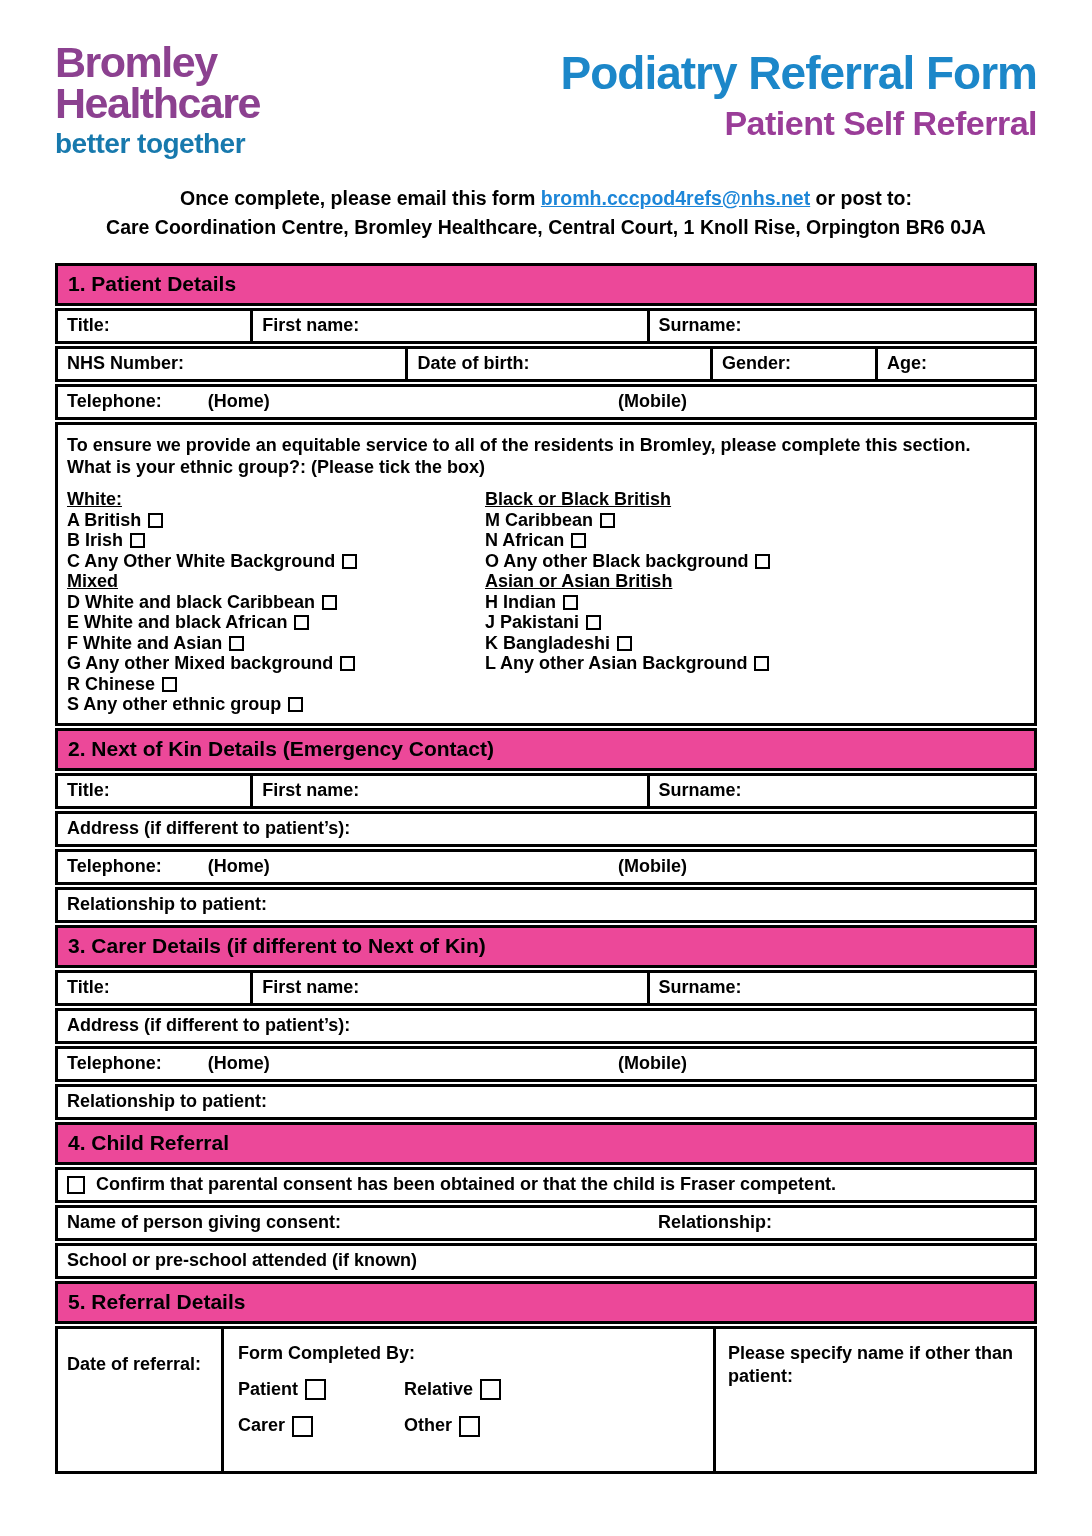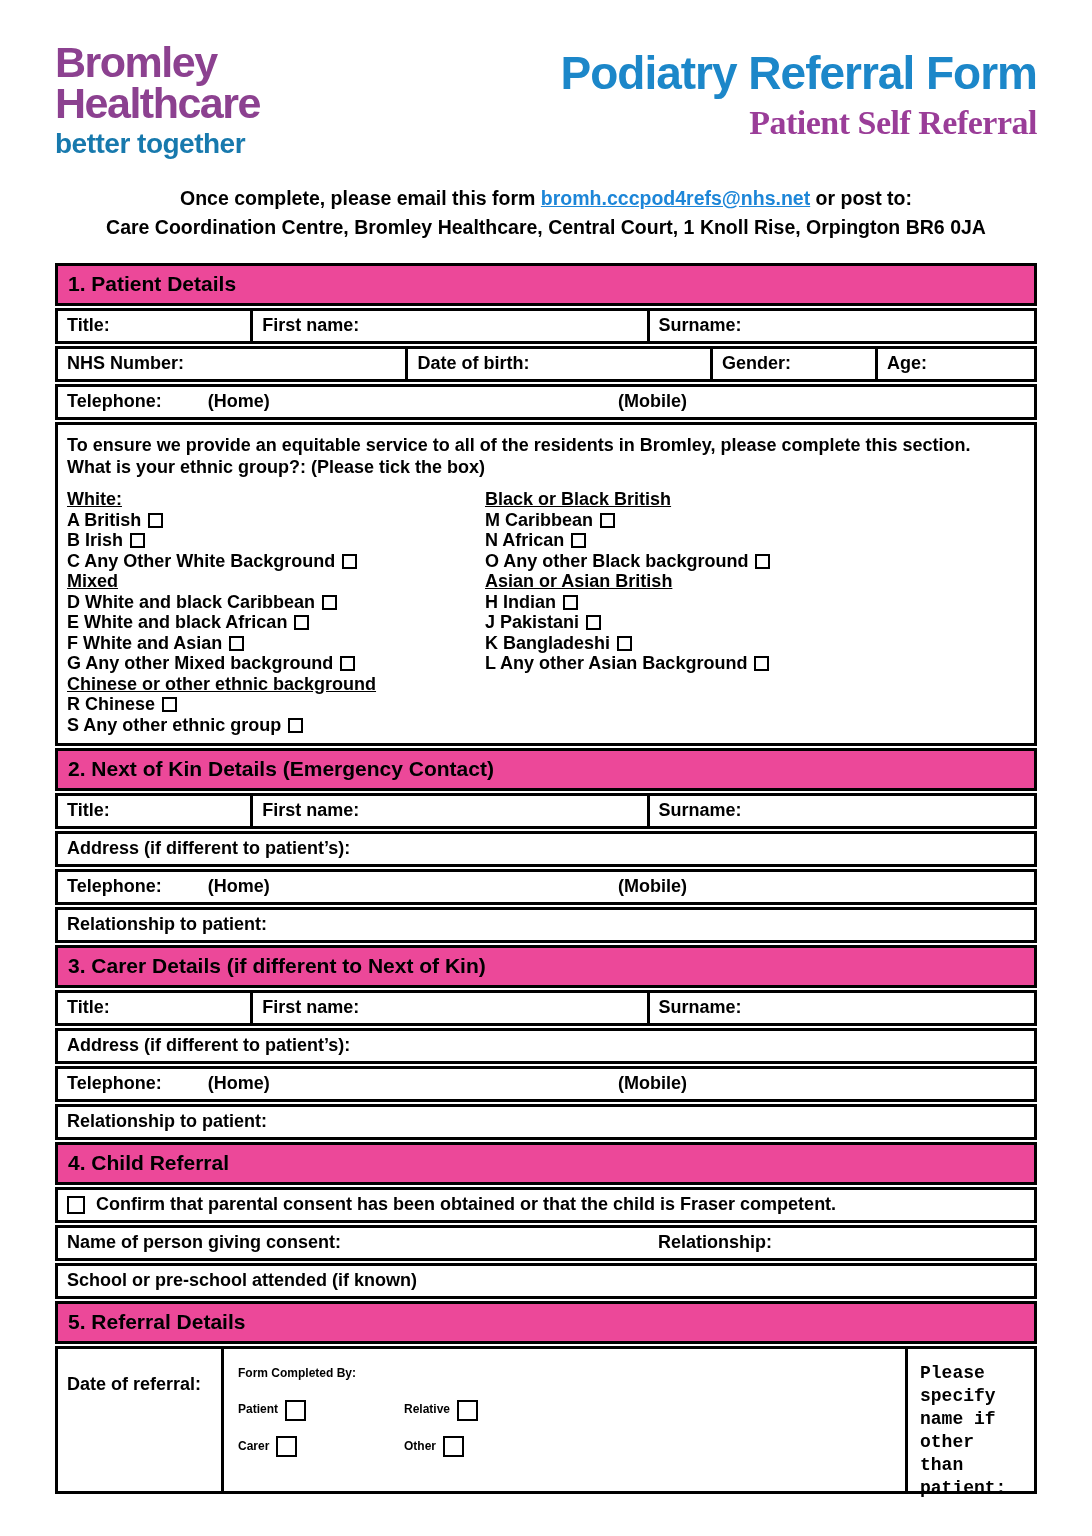--- a/index.html
+++ b/index.html
@@ -14,21 +14,21 @@
   
   .top {
     display:flex; justify-content:space-between; align-items:flex-start;
     padding:42px 55px 0 55px;
     gap:20px;
   }
   .logo-line { color:#8c4190; font-size:43px; line-height:0.95; letter-spacing:-1.5px; }
   .logo-tagline { color:#1779ad; font-size:28px; margin-top:4px; letter-spacing:-0.5px; }
   .titles { text-align:right; padding-top:8px; }
   .title-main { color:#1c87c9; font-size:46px; line-height:1; letter-spacing:-1px; }
-  .title-sub  { color:#9a3d98; font-size:34px; margin-top:8px; letter-spacing:-0.5px;font-family:Liberation Serif, serif; }
+  .title-sub  { color:#9a3d98; font-size:34px; margin-top:8px; letter-spacing:-0.5px; }
 
   
   .instructions { margin-top:24px; text-align:center; font-size:19.5px; line-height:1.5; }
   .email { color:#1d86d8; text-decoration:underline; cursor:pointer; }
 
   
   .form { margin:21px 55px 0 55px; width:982px; }
   .section-header {
     background:#ec4899; border:3px solid #000;
     padding:6px 10px 7px 10px; font-size:21px; margin-bottom:2px;
@@ -65,22 +65,22 @@
   .eth-intro { line-height:22px; }
   .eth-cols { display:flex; margin-top:11px; }
   .eth-left { width:418px; }
   .eth-right { flex:1; }
   .eth-item { line-height:20.5px; white-space:nowrap; }
   .eth-heading { text-decoration:underline; }
 
   
   .r5 { height:148px; }
   .c5-date { width:163px; padding:25px 6px 0 9px; font-size:18px; }
-  .c5-completed { width:684px; padding:14px 0 0 14px; font-size:12px; }
-  .c5-specify { flex:1; padding:13px 12px 0 12px; font-size:18px; line-height:23px;font-family:Liberation Mono, monospace; }
+  .c5-completed { width:492px; padding:14px 0 0 14px; font-size:18px; }
+  .c5-specify { flex:1; padding:13px 12px 0 12px; font-size:18px; line-height:23px; }
   .fc-row { margin-top:15px; display:flex; align-items:center;gap:16px; }
   .fc-item:first-child { width:150px; }
 </style>
 </head>
 <body>
 
 <div class="page">
 
   <div class="top">
     <div>
@@ -132,21 +132,20 @@
         <div class="eth-left">
           <div class="eth-item eth-heading">White:</div>
           <div class="eth-item"><span>A British</span><span class="cb"></span></div>
           <div class="eth-item"><span>B Irish</span><span class="cb"></span></div>
           <div class="eth-item"><span>C Any Other White Background</span><span class="cb"></span></div>
           <div class="eth-item eth-heading">Mixed</div>
           <div class="eth-item"><span>D White and black Caribbean</span><span class="cb"></span></div>
           <div class="eth-item"><span>E White and black African</span><span class="cb"></span></div>
           <div class="eth-item"><span>F White and Asian</span><span class="cb"></span></div>
           <div class="eth-item"><span>G Any other Mixed background</span><span class="cb"></span></div>
-          <div class="eth-item eth-heading">Chinese or other ethnic background</div>
           <div class="eth-item"><span>R Chinese</span><span class="cb"></span></div>
           <div class="eth-item"><span>S Any other ethnic group</span><span class="cb"></span></div>
         </div>
         <div class="eth-right">
           <div class="eth-item eth-heading">Black or Black British</div>
           <div class="eth-item"><span>M Caribbean</span><span class="cb"></span></div>
           <div class="eth-item"><span>N African</span><span class="cb"></span></div>
           <div class="eth-item"><span>O Any other Black background</span><span class="cb"></span></div>
           <div class="eth-item eth-heading">Asian or Asian British</div>
           <div class="eth-item"><span>H Indian</span><span class="cb"></span></div>

